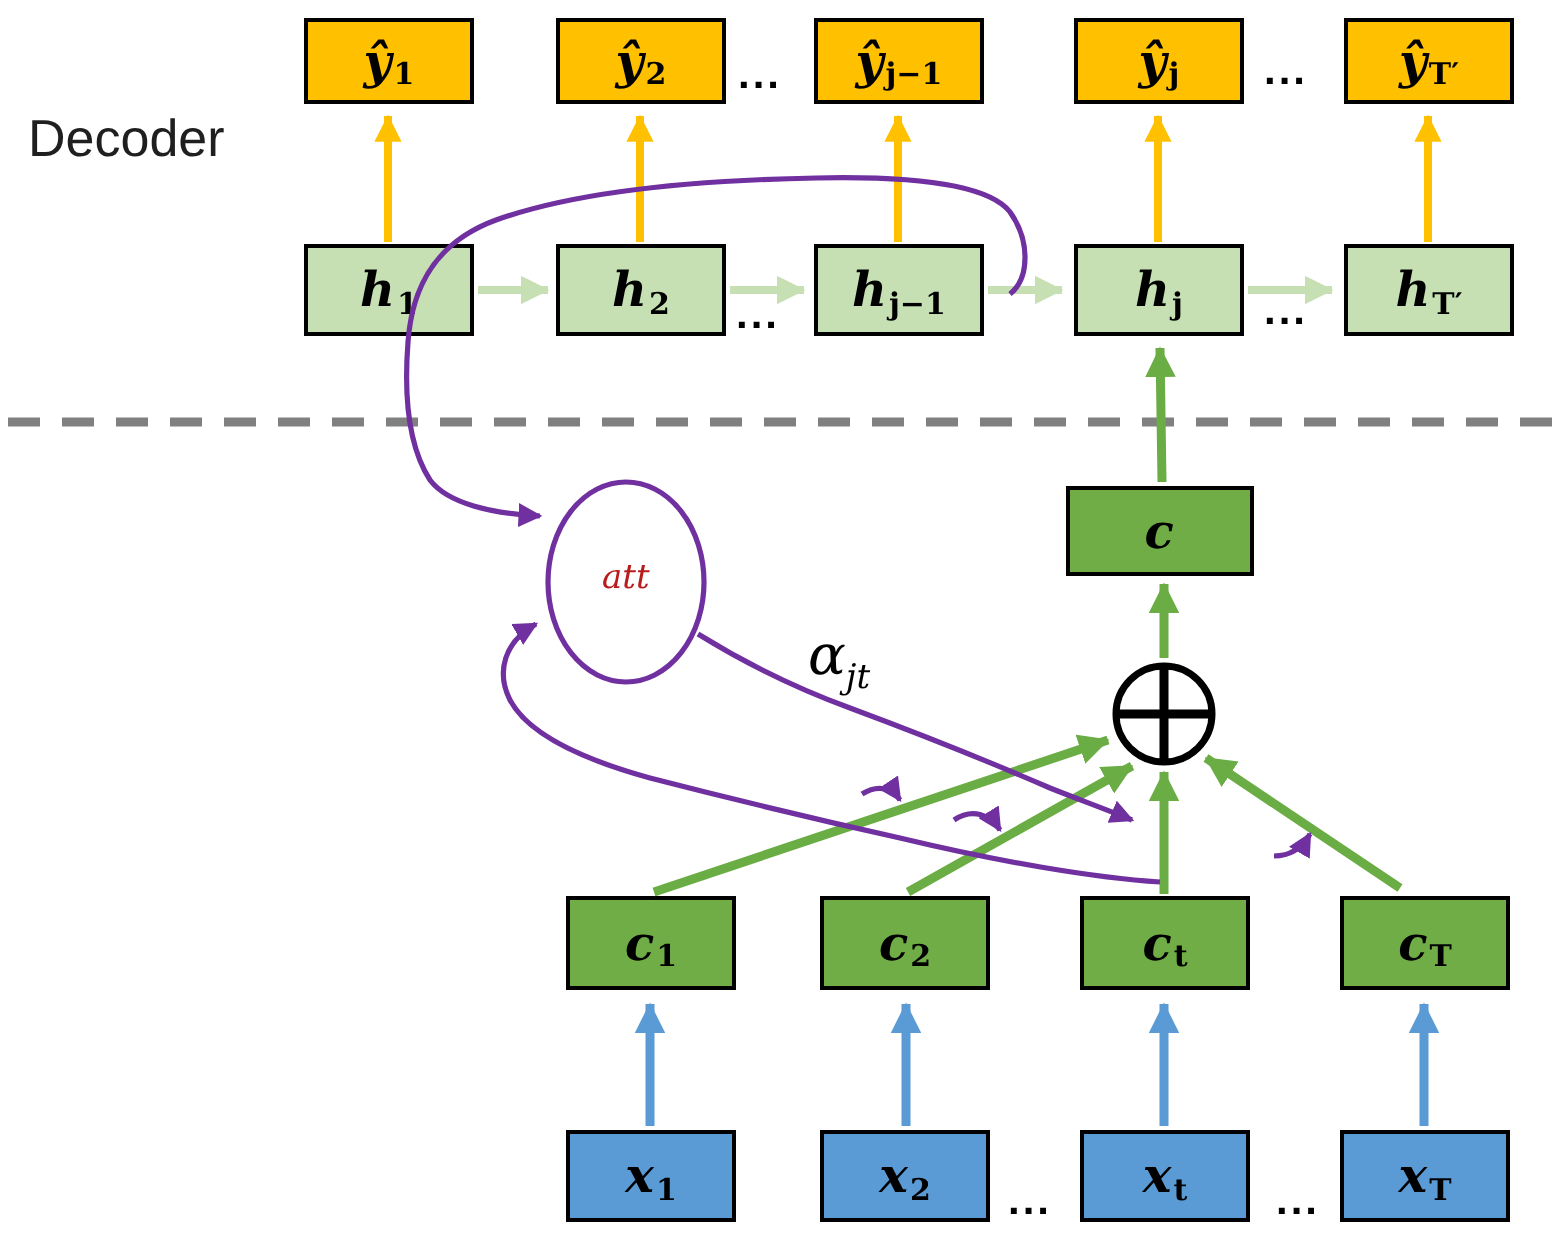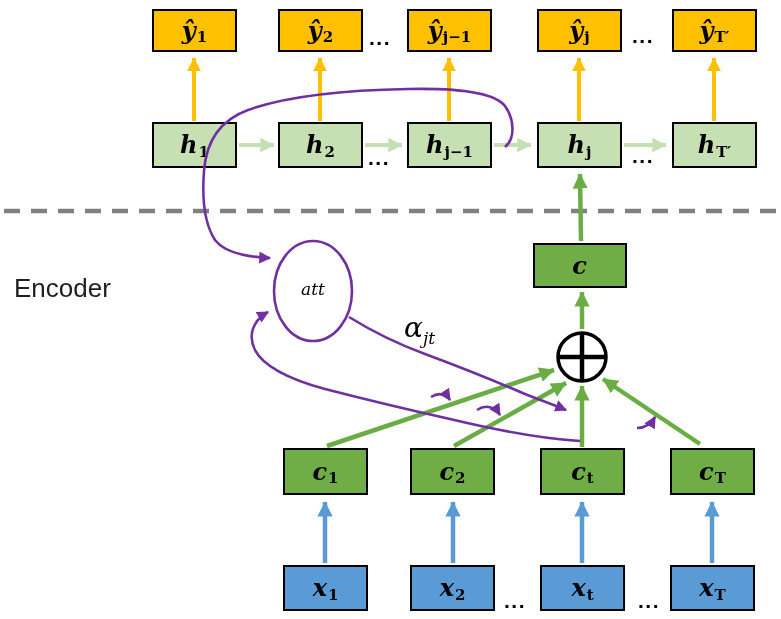--- a/index.html
+++ b/index.html
@@ -13,33 +13,33 @@
   .fill-x{background:#5B9BD5;}
   .b{font-family:"DejaVu Serif",serif;font-weight:bold;font-style:italic;
      font-size:24px;color:#000;line-height:1;}
   .sub{font-family:"DejaVu Serif",serif;font-weight:bold;
        font-size:15px;color:#000;margin-top:14px;margin-left:1px;line-height:1;}
   .sub.up{font-style:normal;}
   .section-label{position:absolute;font-size:26px;color:#1f1f1f;z-index:2;}
   .dots{position:absolute;font-weight:bold;font-size:21px;color:#000;z-index:2;
         letter-spacing:1.5px;line-height:1;}
   .att-label{position:absolute;font-family:"DejaVu Serif",serif;font-style:italic;
-             font-size:17px;color:#000000;z-index:10;}
+             font-size:17px;color:#b91c1c;z-index:10;}
   .alpha-label{position:absolute;font-family:"DejaVu Serif",serif;font-style:italic;
                font-size:28px;color:#000;z-index:10;line-height:1;}
   .alpha-label .asub{font-family:"DejaVu Serif",serif;font-style:italic;
                      font-size:17px;vertical-align:-7px;}
   #overlay{position:absolute;left:0;top:0;z-index:5;pointer-events:none;}
 </style>
 </head>
 <body>
 
 <div id="stage">
 
-  <div class="section-label" style="left:14px;top:273px">Encoder</div>
+  <div class="section-label" style="left:14px;top:54px">Decoder</div>
 
   <div class="box fill-y" style="left:152px;top:9px;width:85px;height:43px">
       <span class="b">ŷ</span>
       <span class="sub up">1</span>
     </div>
   <div class="box fill-y" style="left:278px;top:9px;width:85px;height:43px">
       <span class="b">ŷ</span>
       <span class="sub up">2</span>
     </div>
   <div class="box fill-y" style="left:407px;top:9px;width:85px;height:43px">

